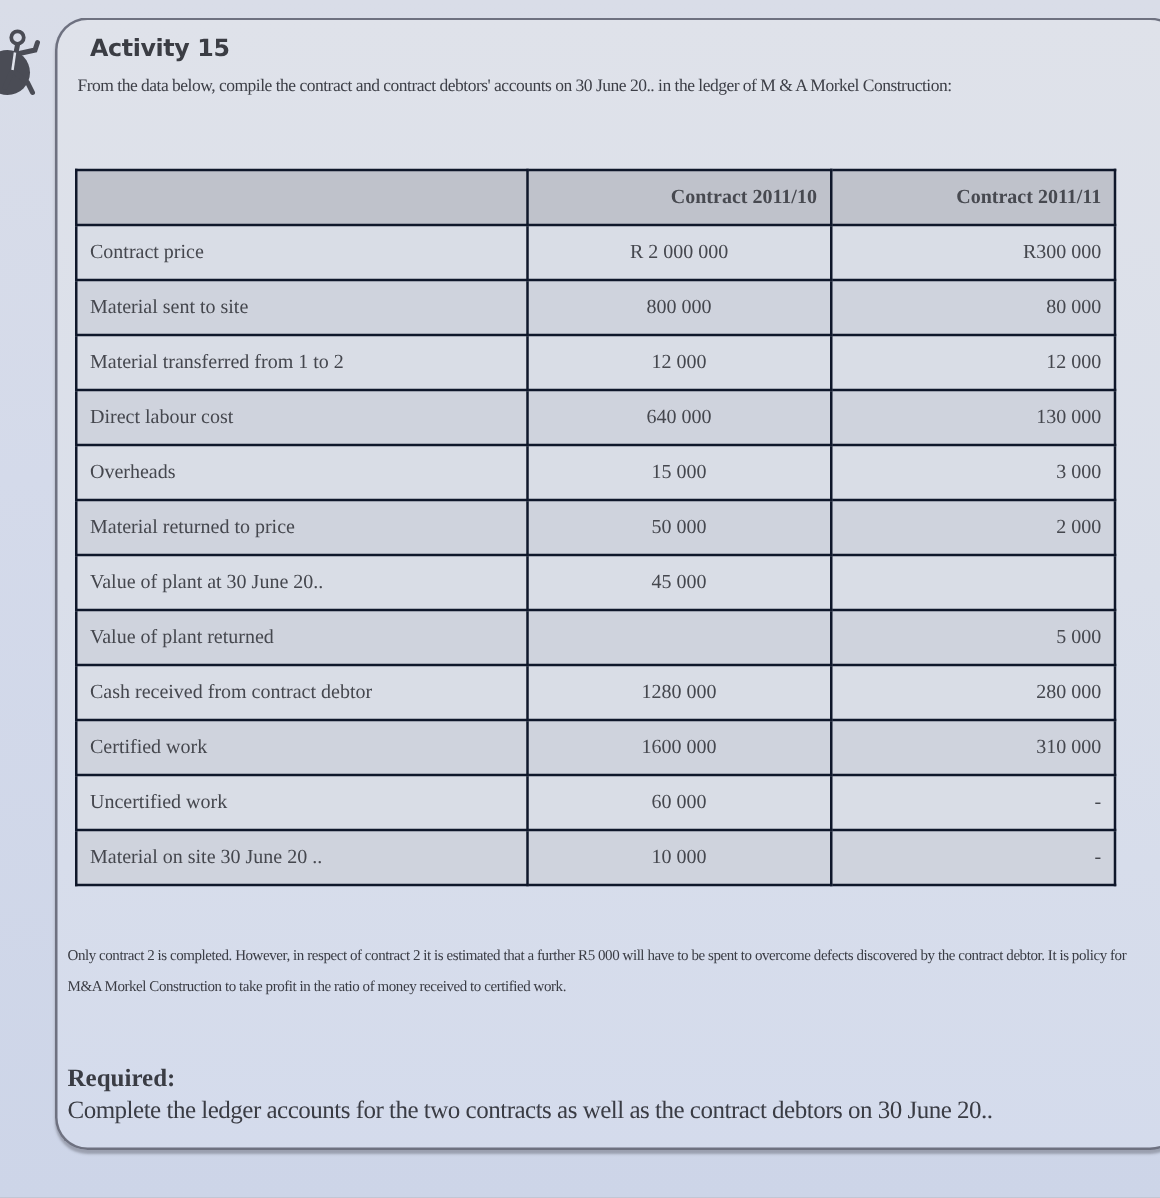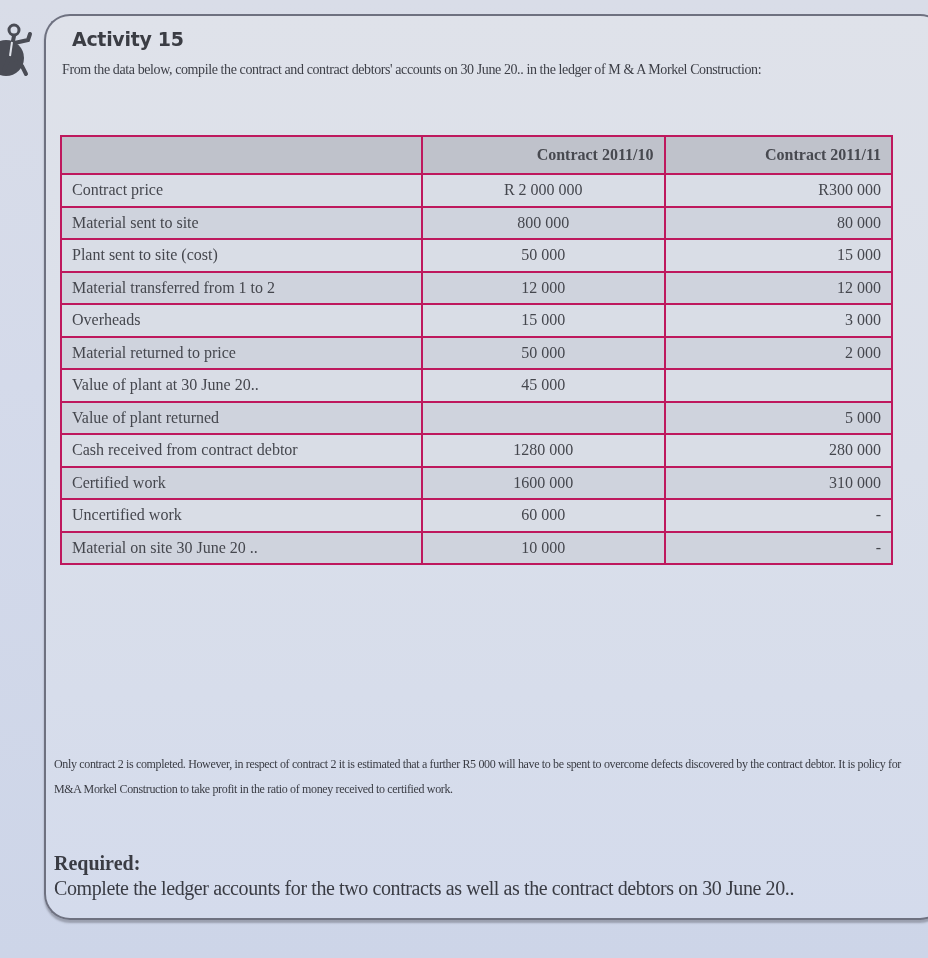--- a/index.html
+++ b/index.html
@@ -57,23 +57,23 @@
   table.data {
     position: absolute;
     left: 60px;
     top: 135px;
     width: 833px;
     border-collapse: collapse;
     font-size: 16px;
     color: #45474e;
   }
   table.data td, table.data th {
-    border: 2px solid #be185d;
+    border: 2px solid #0f172a;
     height: 32.5px;
-    padding: 0 10px;
+    padding: 12px 10px;
     box-sizing: border-box;
   }
   table.data th {
     background: #bfc2cb;
     font-weight: bold;
     text-align: right;
     height: 38px;
     font-size: 16px;
     color: #474950;
   }
@@ -149,30 +149,30 @@
         <td class="label">Contract price</td>
         <td class="num">R  2 000 000</td>
         <td class="num2">R300 000</td>
       </tr>
     <tr>
         <td class="label">Material sent to site</td>
         <td class="num">800 000</td>
         <td class="num2">80 000</td>
       </tr>
     <tr>
-        <td class="label">Plant sent to site (cost)</td>
-        <td class="num">50 000</td>
-        <td class="num2">15 000</td>
-      </tr>
-    <tr>
         <td class="label">Material transferred from 1 to 2</td>
         <td class="num">12 000</td>
         <td class="num2">12 000</td>
       </tr>
     <tr>
+        <td class="label">Direct labour cost</td>
+        <td class="num">640 000</td>
+        <td class="num2">130 000</td>
+      </tr>
+    <tr>
         <td class="label">Overheads</td>
         <td class="num">15 000</td>
         <td class="num2">3 000</td>
       </tr>
     <tr>
         <td class="label">Material returned to price</td>
         <td class="num">50 000</td>
         <td class="num2">2 000</td>
       </tr>
     <tr>

